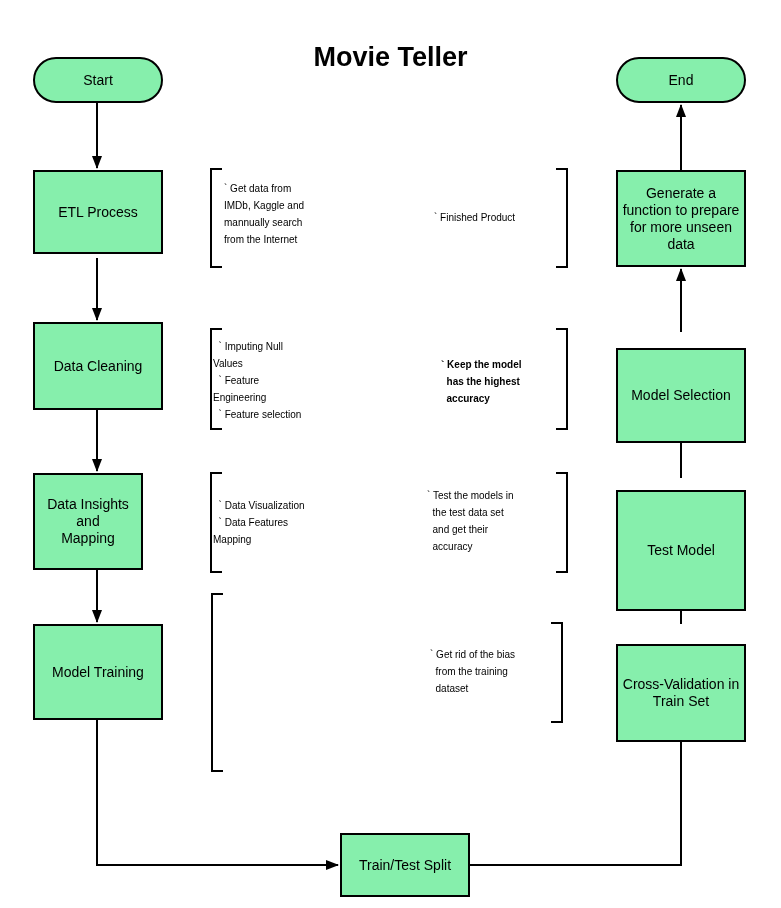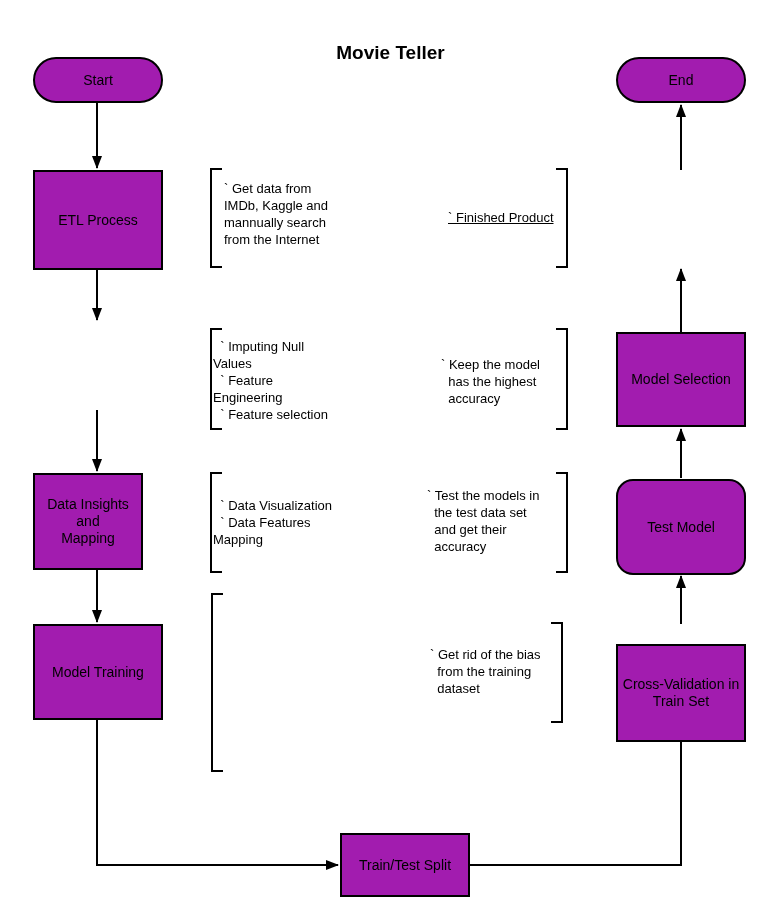--- a/index.html
+++ b/index.html
@@ -15,42 +15,42 @@
     height: 908px;
     background: #ffffff;
     overflow: hidden;
   }
   .title {
     position: absolute;
     top: 42px;
     left: 0;
     width: 781px;
     text-align: center;
-    font-size: 19px;
+    font-size: 27px;
     font-weight: bold;
     letter-spacing: 0px;
   }
   .node {
     position: absolute;
     box-sizing: border-box;
     border: 2px solid #000000;
-    background: #a21caf;
+    background: #86efac;
     display: flex;
     align-items: center;
     justify-content: center;
     text-align: center;
     font-size: 14px;
     line-height: 17px;
     white-space: pre-line;
     padding: 2px;
   }
   .terminal { border-radius: 23px; }
   .note {
     position: absolute;
-    font-size: 13px;
+    font-size: 10px;
     line-height: 17px;
     white-space: pre;
   }
   .bracket {
     position: absolute;
     box-sizing: border-box;
     width: 12px;
   }
   .bracket.open {
     border-left: 2px solid #000000;
@@ -87,49 +87,54 @@
     <path d="M470,865 L681,865 L681,724" stroke="#000000" stroke-width="2" fill="none" marker-end="url(#ah)"></path>
     <path d="M681,624 L681,576" stroke="#000000" stroke-width="2" fill="none" marker-end="url(#ah)"></path>
     <path d="M681,478 L681,429" stroke="#000000" stroke-width="2" fill="none" marker-end="url(#ah)"></path>
     <path d="M681,332 L681,269" stroke="#000000" stroke-width="2" fill="none" marker-end="url(#ah)"></path>
     <path d="M681,170 L681,105" stroke="#000000" stroke-width="2" fill="none" marker-end="url(#ah)"></path>
   </svg>
 
   <div class="title">Movie Teller</div>
 
   <div class="node terminal" style="left:33px; top:57px; width:130px; height:46px;">Start</div>
-  <div class="node" style="left:33px; top:170px; width:130px; height:100px;">ETL Process</div>
+  <div class="node" style="left:33px; top:170px; width:130px; height:84px;">ETL Process</div>
+  <div class="node" style="left:33px; top:322px; width:130px; height:88px;">Data Cleaning</div>
   <div class="node" style="left:33px; top:473px; width:110px; height:97px;">Data Insights and
 Mapping</div>
   <div class="node" style="left:33px; top:624px; width:130px; height:96px;">Model Training</div>
 
   <div class="node" style="left:340px; top:833px; width:130px; height:64px;">Train/Test Split</div>
 
   <div class="node terminal" style="left:616px; top:57px; width:130px; height:46px;">End</div>
-  <div class="node" style="left:616px; top:332px; width:130px; height:95px;">Model Selection</div>
-  <div class="node" style="left:616px; top:479px; width:130px; height:96px;border-radius:17px;">Test Model</div>
+  <div class="node" style="left:616px; top:170px; width:130px; height:97px;">Generate a
+function to prepare
+for more unseen
+data</div>
+  <div class="node" style="left:616px; top:348px; width:130px; height:95px;">Model Selection</div>
+  <div class="node" style="left:616px; top:490px; width:130px; height:121px;">Test Model</div>
   <div class="node" style="left:616px; top:624px; width:130px; height:98px;margin-top:20px;">Cross-Validation in
 Train Set</div>
 
   <div class="bracket open" style="left:210px; top:168px; height:100px;"></div>
   <div class="bracket close" style="left:556px; top:168px; height:100px;"></div>
   <div class="note" style="left:224px; top:180px;">` Get data from
 IMDb, Kaggle and
 mannually search
 from the Internet</div>
-  <div class="note" style="left:448px; top:209px;text-decoration:underline;">` Finished Product</div>
+  <div class="note" style="left:434px; top:209px;">` Finished Product</div>
 
   <div class="bracket open" style="left:210px; top:328px; height:102px;"></div>
   <div class="bracket close" style="left:556px; top:328px; height:102px;"></div>
   <div class="note" style="left:213px; top:338px;">  ` Imputing Null
 Values
   ` Feature
 Engineering
   ` Feature selection</div>
-  <div class="note" style="left:441px; top:356px;">` Keep the model
+  <div class="note" style="left:441px; top:356px;font-weight:bold;">` Keep the model
   has the highest
   accuracy</div>
 
   <div class="bracket open" style="left:210px; top:472px; height:101px;"></div>
   <div class="bracket close" style="left:556px; top:472px; height:101px;"></div>
   <div class="note" style="left:213px; top:497px;">  ` Data Visualization
   ` Data Features
 Mapping</div>
   <div class="note" style="left:427px; top:487px;">` Test the models in
   the test data set

